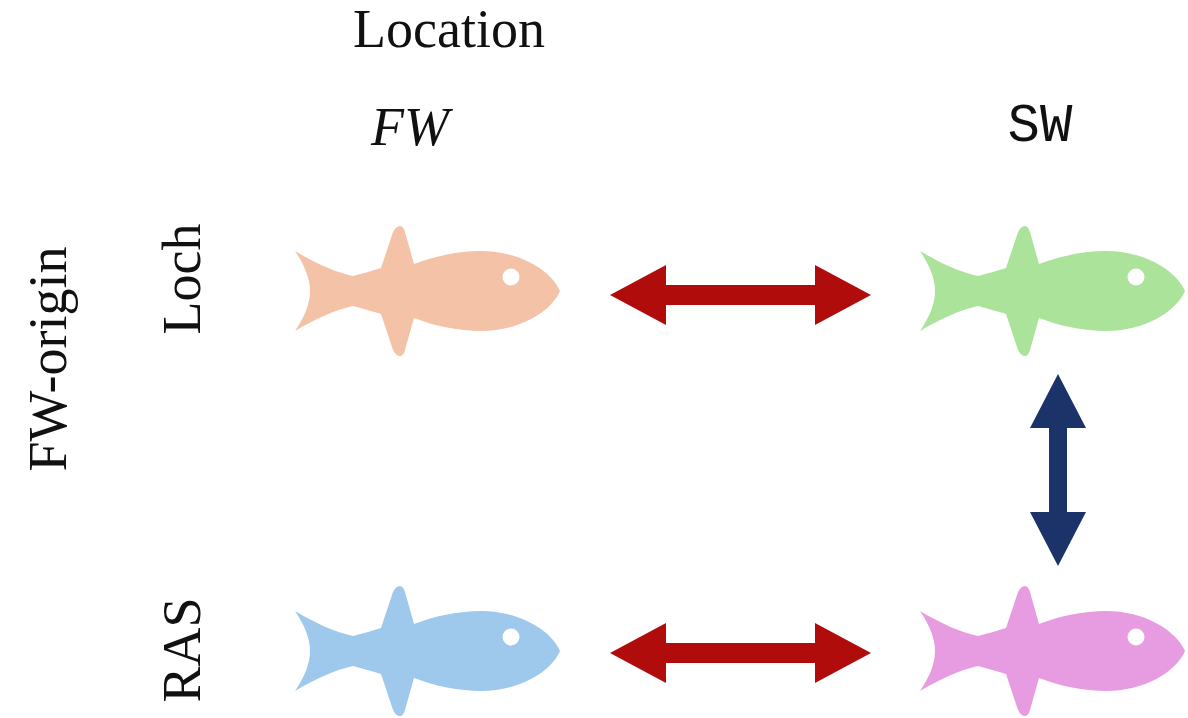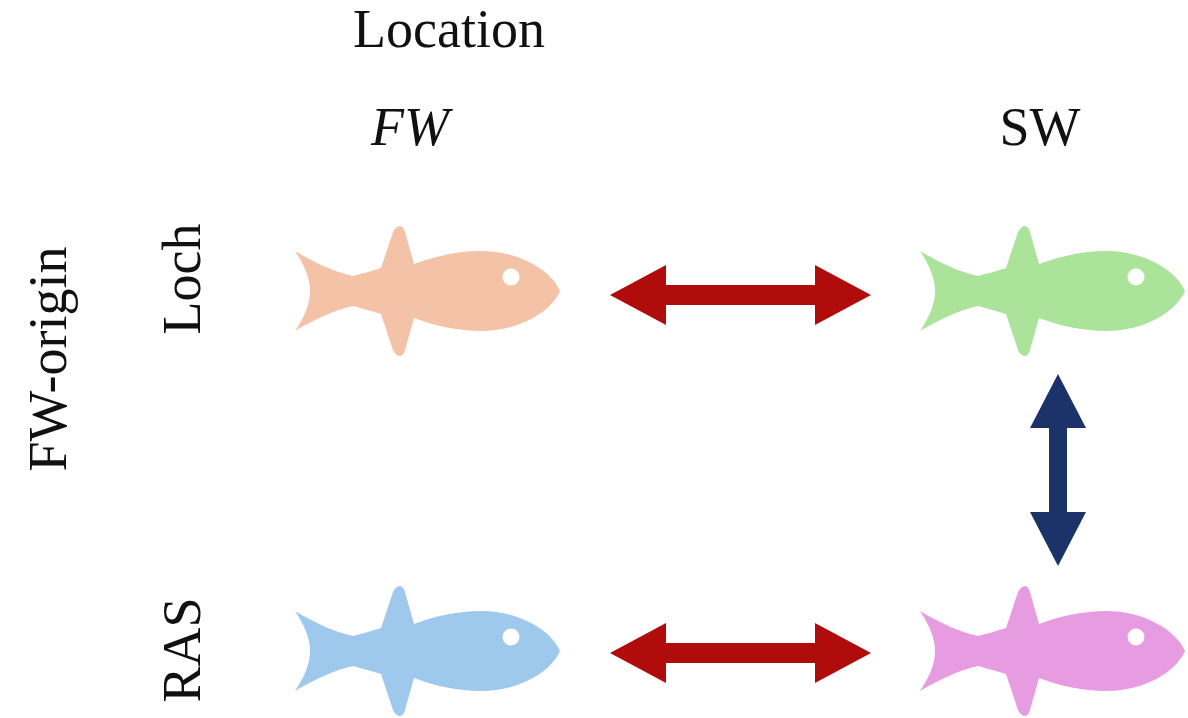--- a/index.html
+++ b/index.html
@@ -103,21 +103,21 @@
 </style>
 </head>
 <body>
 
 <div id="figure" style="background: rgb(255, 255, 255);">
 
   <div class="lbl" id="col-axis-title" style="color: rgb(17, 17, 17);">Location</div>
 
   <div class="lbl" id="col-head-fw" style="color: rgb(17, 17, 17);">FW</div>
 
-  <div class="lbl" id="col-head-sw" style="color: rgb(17, 17, 17);">SW</div>
+  <div class="lbl" id="col-head-sw" style="color: rgb(17, 17, 17); font-family: Liberation Mono, monospace;">SW</div>
 
   <div class="lbl" id="row-axis-title" style="color: rgb(17, 17, 17);">FW-origin</div>
 
   <div class="lbl" id="row-head-loch" style="color: rgb(17, 17, 17);">Loch</div>
 
   <div class="lbl" id="row-head-ras" style="color: rgb(17, 17, 17);">RAS</div>
 
   <div class="fish" id="fish-loch-fw">
     <svg viewBox="0 0 290 170" xmlns="http://www.w3.org/2000/svg">
       <path class="fish-body" d="M 12,43

